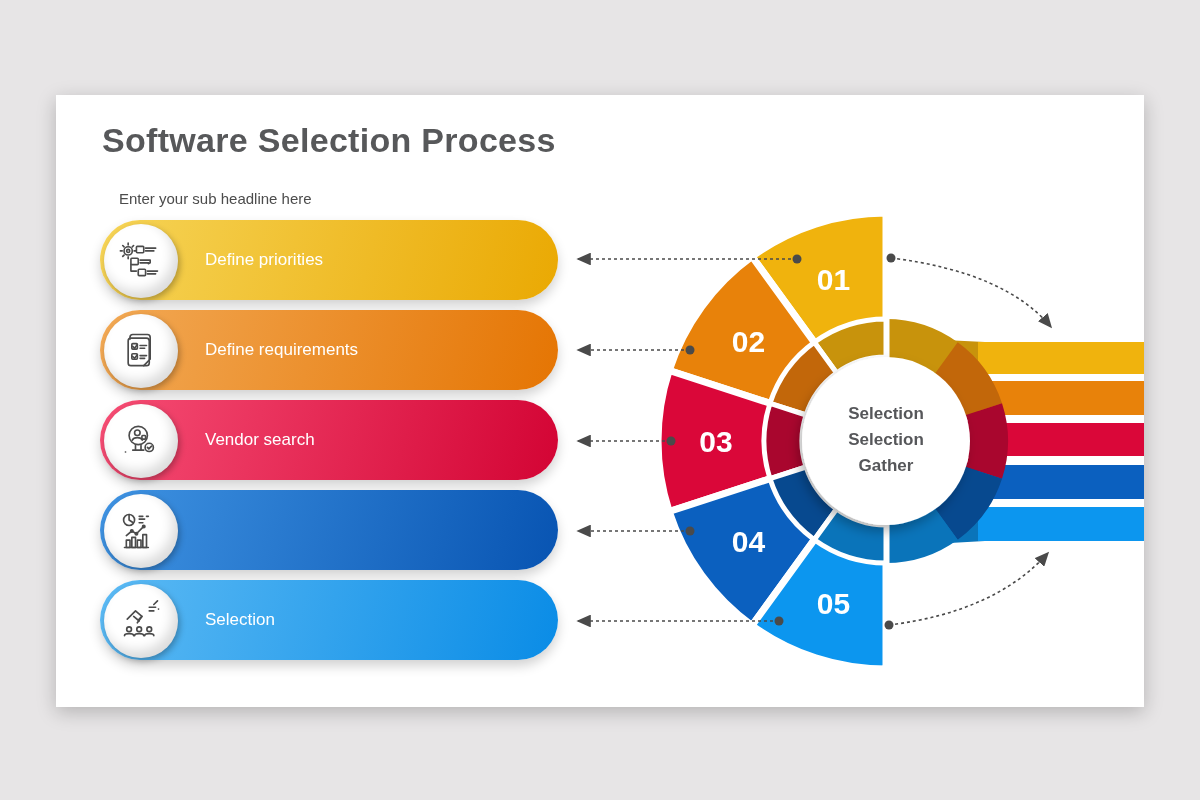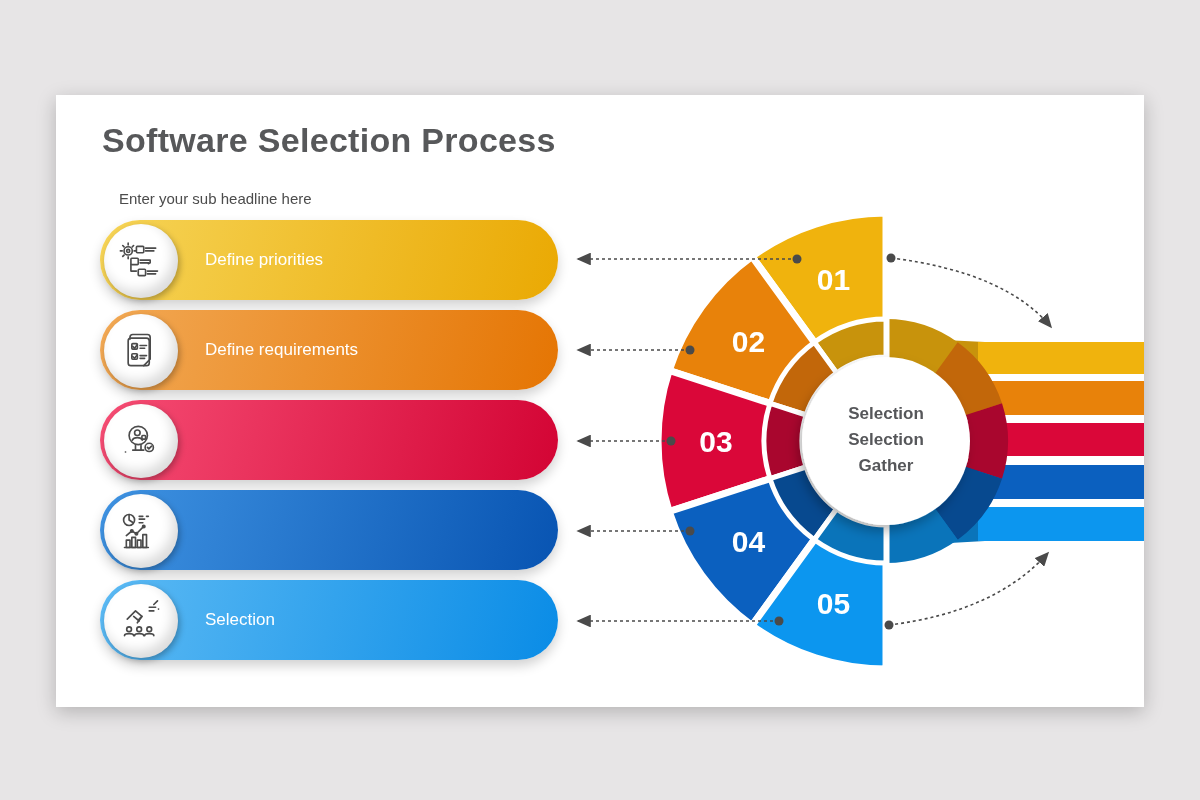--- a/index.html
+++ b/index.html
@@ -62,20 +62,21 @@
     <svg width="44" height="44" viewBox="0 0 48 48" stroke="#4b4b4b" fill="none" stroke-width="1.8" stroke-linecap="round" stroke-linejoin="round">
       <circle cx="21" cy="18" r="10"></circle>
       <circle cx="20" cy="15" r="3"></circle>
         <path d="M14.5 23c1.5-3.5 9.5-3.5 11 0"></path>
       <rect x="25" y="18" width="4" height="4" rx="0.8"></rect>
       <path d="M18 29v5M24 29v5M15 34h12M7 36h.2"></path>
       <circle cx="33" cy="31" r="4.5"></circle>
         <path d="M31 31l1.5 1.5 3-3"></path>
     </svg>
   </span>
+  <span class="lbl">Vendor search</span>
 </div>
 
 <div class="pill p4" style="background:linear-gradient(105deg,#3f93e2,#0854b2)">
   <span class="icon-circle">
     <svg width="44" height="44" viewBox="0 0 48 48" stroke="#4b4b4b" fill="none" stroke-width="1.8" stroke-linecap="round" stroke-linejoin="round">
       <circle cx="11" cy="12" r="6"></circle>
         <path d="M11 12V6M11 12l4.5 3"></path>
       <path d="M22 8h4M22 11h6M30 8h2M22 15h4"></path>
       <path d="M8 29l6-5 5 3 8-8"></path>
         <circle cx="14" cy="24" r="1.3"></circle>

